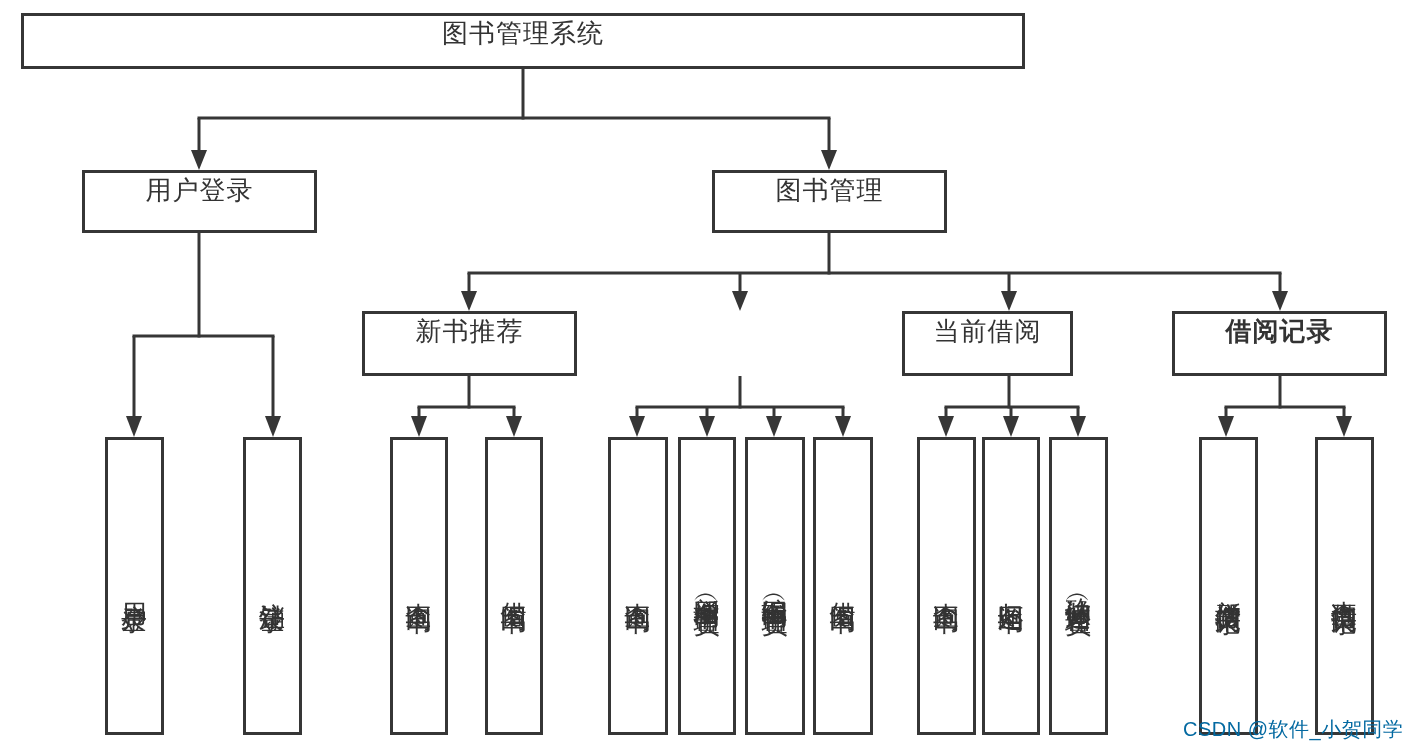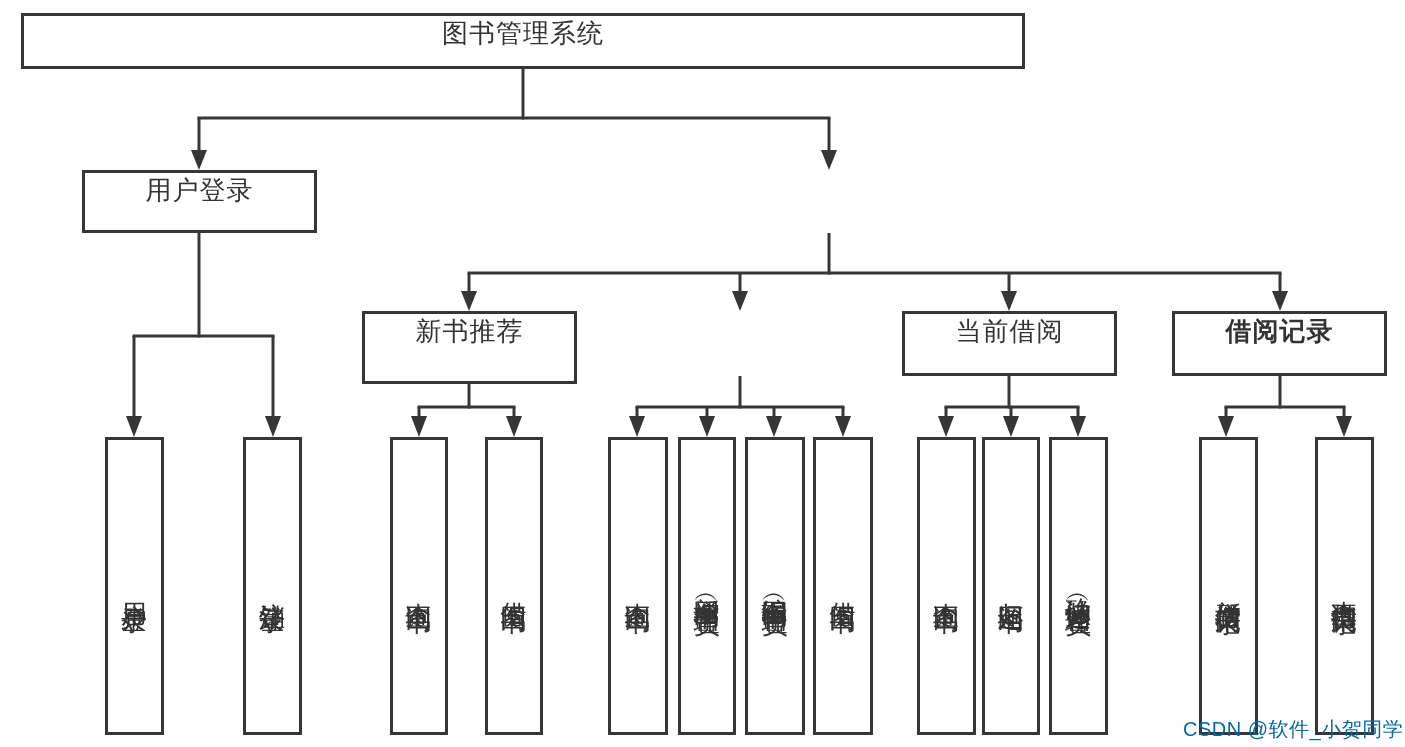--- a/index.html
+++ b/index.html
@@ -96,25 +96,28 @@
     <polygon points="1336,416 1352,416 1344,437"></polygon>
   </svg>
 
   <div class="hbox" style="left:21px; top:13px; width:1004px; height:56px;">
     <span>图书管理系统</span>
   </div>
 
   <div class="hbox" style="left:82px; top:170px; width:235px; height:63px;">
     <span>用户登录</span>
   </div>
+  <div class="hbox" style="left:712px; top:170px; width:235px; height:63px;">
+    <span>图书管理</span>
+  </div>
 
-  <div class="hbox" style="left:362px; top:311px; width:215px; height:73px;font-family:Liberation Serif, serif;">
+  <div class="hbox" style="left:362px; top:311px; width:215px; height:65px;font-family:Liberation Serif, serif;">
     <span>新书推荐</span>
   </div>
-  <div class="hbox" style="left:902px; top:311px; width:215px; height:65px;">
+  <div class="hbox" style="left:902px; top:311px; width:171px; height:65px;">
     <span>当前借阅</span>
   </div>
   <div class="hbox" style="left:1172px; top:311px; width:215px; height:65px;font-weight:bold;">
     <span>借阅记录</span>
   </div>
 
   <div class="vbox" style="left:105px; width:59px;">
     <span class="vlabel">用户登录</span>
   </div>
   <div class="vbox" style="left:243px; width:59px;">

